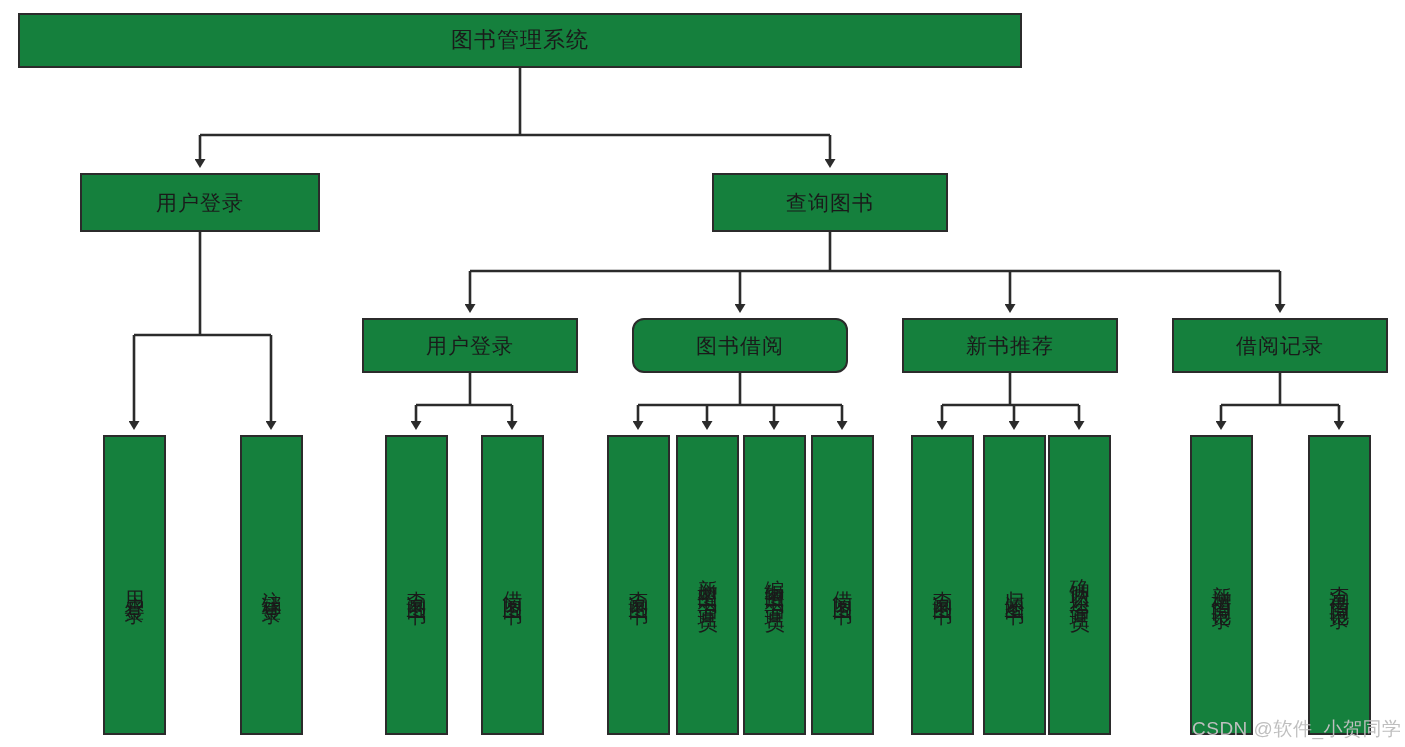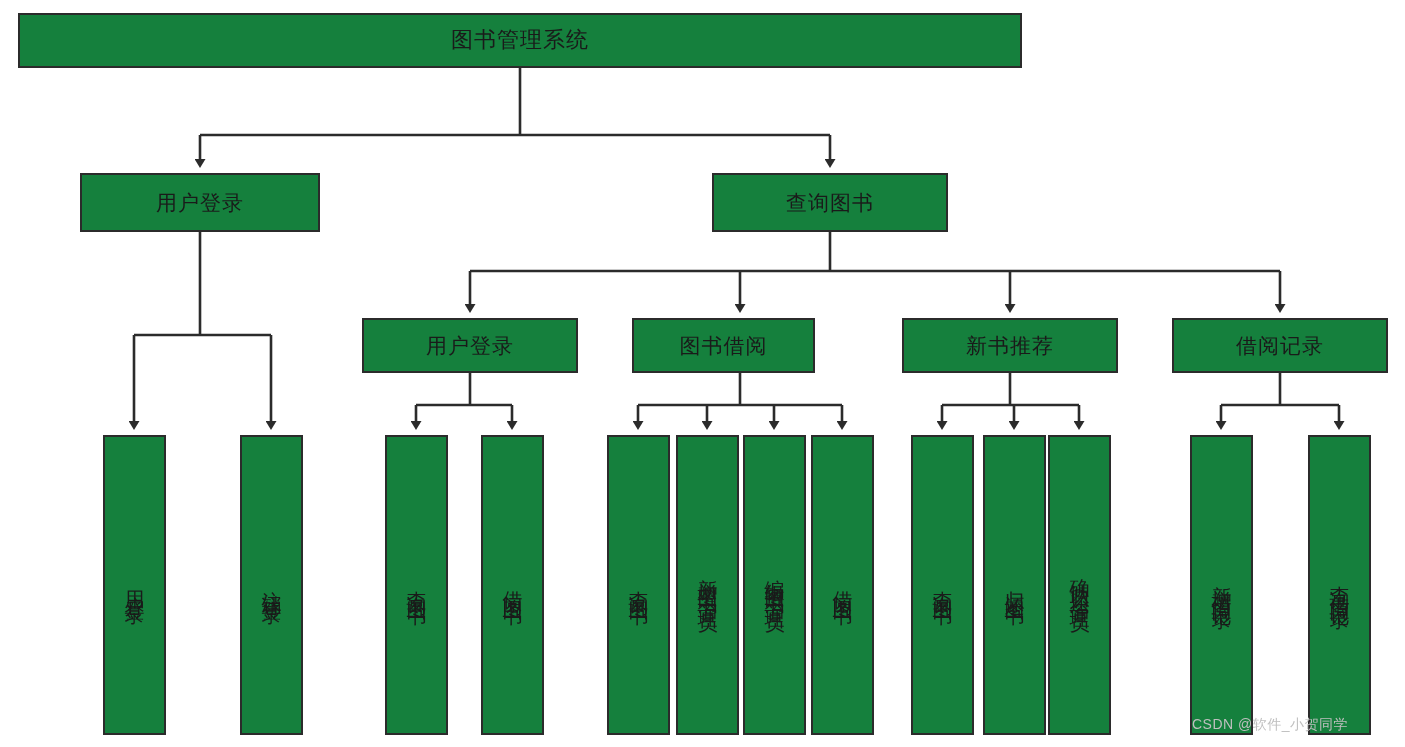--- a/index.html
+++ b/index.html
@@ -50,21 +50,21 @@
     line-height: 1.05;
     padding: 6px 0;
     white-space: nowrap;
   }
   .node.root {
     font-size: 22px;
   }
   .watermark {
     position: absolute;
     color: #bfbfbf;
-    font-size: 14px;
+    font-size: 19px;
     letter-spacing: 0.5px;
     white-space: nowrap;
     user-select: none;
   }
 </style>
 </head>
 <body>
 
 <div id="canvas">
 
@@ -117,21 +117,21 @@
       <path d="M1339,405 L1339,422" marker-end="url(#arrow)"></path>
     </g>
   </svg>
 
   <div class="node horizontal root" id="node-root" style="left: 18px; top: 13px; width: 1004px; height: 55px;">图书管理系统</div>
 
   <div class="node horizontal" id="node-l2-0" style="left: 80px; top: 173px; width: 240px; height: 59px;">用户登录</div>
   <div class="node horizontal" id="node-l2-1" style="left: 712px; top: 173px; width: 236px; height: 59px;">查询图书</div>
 
   <div class="node horizontal" id="node-l3-0" style="left: 362px; top: 318px; width: 216px; height: 55px;">用户登录</div>
-  <div class="node horizontal" id="node-l3-1" style="left: 632px; top: 318px; width: 183px; height: 55px;">图书借阅</div>
+  <div class="node horizontal" id="node-l3-1" style="left: 632px; top: 318px; width: 216px; height: 55px; border-radius: 12px;">图书借阅</div>
   <div class="node horizontal" id="node-l3-2" style="left: 902px; top: 318px; width: 216px; height: 55px;">新书推荐</div>
   <div class="node horizontal" id="node-l3-3" style="left: 1172px; top: 318px; width: 216px; height: 55px;">借阅记录</div>
 
   <div class="node vertical" id="leaf-0" style="left: 103px; top: 435px; width: 63px; height: 300px;">用户登录</div>
   <div class="node vertical" id="leaf-1" style="left: 240px; top: 435px; width: 63px; height: 300px;">注销登录</div>
   <div class="node vertical" id="leaf-2" style="left: 385px; top: 435px; width: 63px; height: 300px;">查询图书</div>
   <div class="node vertical" id="leaf-3" style="left: 481px; top: 435px; width: 63px; height: 300px;">借阅图书</div>
   <div class="node vertical" id="leaf-4" style="left: 607px; top: 435px; width: 63px; height: 300px;">查询图书</div>
   <div class="node vertical" id="leaf-5" style="left: 676px; top: 435px; width: 63px; height: 300px;">新增图书（管理员）</div>
   <div class="node vertical" id="leaf-6" style="left: 743px; top: 435px; width: 63px; height: 300px;">编辑图书（管理员）</div>

